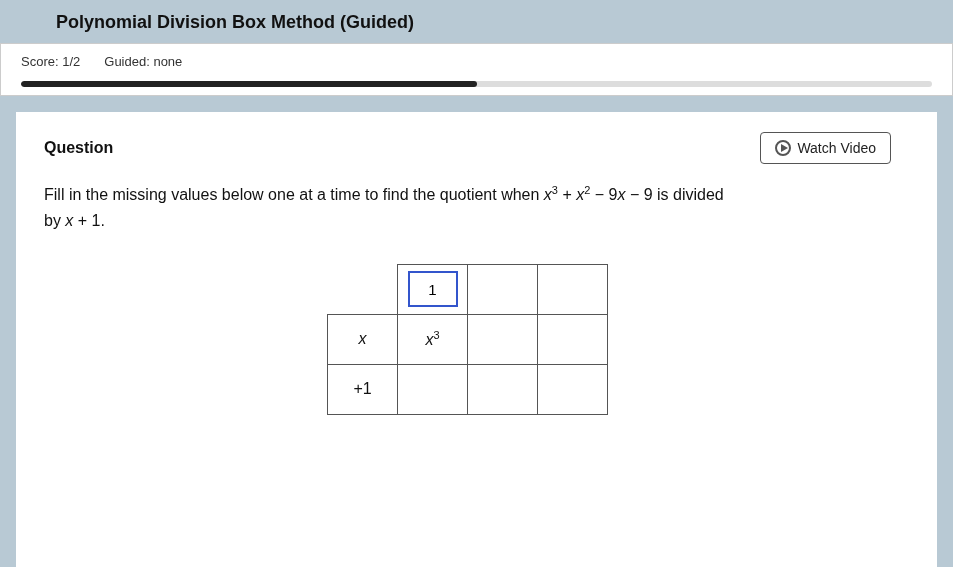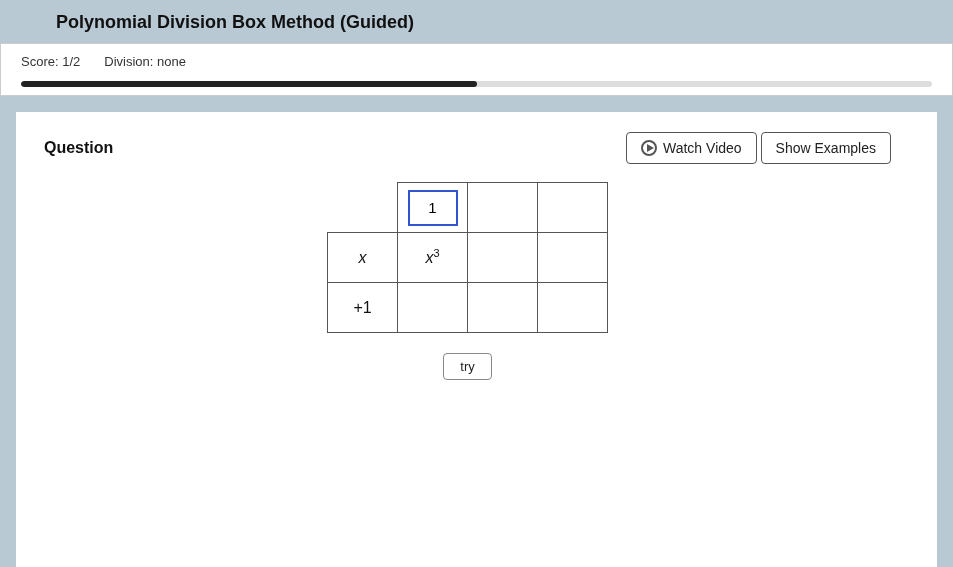--- a/index.html
+++ b/index.html
@@ -73,21 +73,22 @@
     }
 
     .question-label {
       font-size: 16px;
       font-weight: bold;
       color: #111;
     }
 
     .header-buttons {
       display: flex;
-      gap: 4px;
+      gap: 18px;
+      flex-direction: column;
     }
 
     .btn-watch-video {
       display: flex;
       align-items: center;
       gap: 6px;
       padding: 7px 14px;
       border: 1.5px solid #555;
       background: #fff;
       border-radius: 4px;
@@ -205,42 +206,44 @@
 </head>
 <body>
 
 <div class="header">
   <span class="header-title">Polynomial Division Box Method (Guided)</span>
 </div>
 
 <div class="score-bar-container">
   <div class="score-info">
     <span class="score-label">Score: 1/2</span>
-    <span class="score-label">Division: none</span>
+    <span class="score-label">Guided: none</span>
   </div>
   <div class="progress-track">
     <div class="progress-fill" style="width: 50%"></div>
   </div>
 </div>
 
 <div class="main-content">
 
   <div class="question-header">
     <span class="question-label">Question</span>
     <div class="header-buttons">
       <button class="btn-watch-video">
         <span class="play-icon"></span>
         <span>Watch Video</span>
       </button>
-      <button class="btn-show-examples">
-        <span>Show Examples</span>
-      </button>
     </div>
   </div>
 
+  <div class="question-text">
+    Fill in the missing values below one at a time to find the quotient when
+    <i>x</i><sup>3</sup> + <i>x</i><sup>2</sup> − 9<i>x</i> − 9 is divided<br>
+    by <i>x</i> + 1.
+  </div>
 
   <div class="division-box-wrapper">
     <table class="division-box">
 
       <tbody>
           <tr class="row-header">
         <td class="corner"></td>
         <td>
           <input class="cell-input" type="text" value="1" style="">
         </td>
@@ -258,19 +261,14 @@
       <tr>
         <td>+1</td>
         <td></td>
         <td></td>
         <td></td>
       </tr>
     </tbody>
       </table>
   </div>
 
-  <div class="try-btn-wrapper">
-    <button class="btn-try">
-      <span>try</span>
-    </button>
-  </div>
 
 </div>
 
 </body></html>

